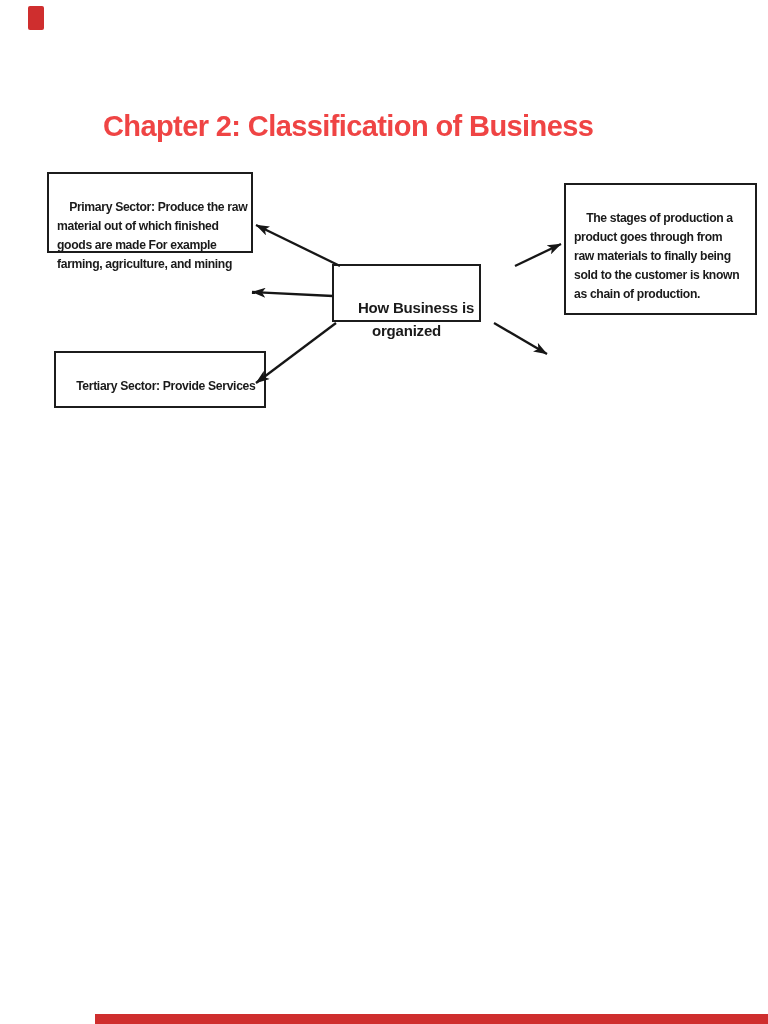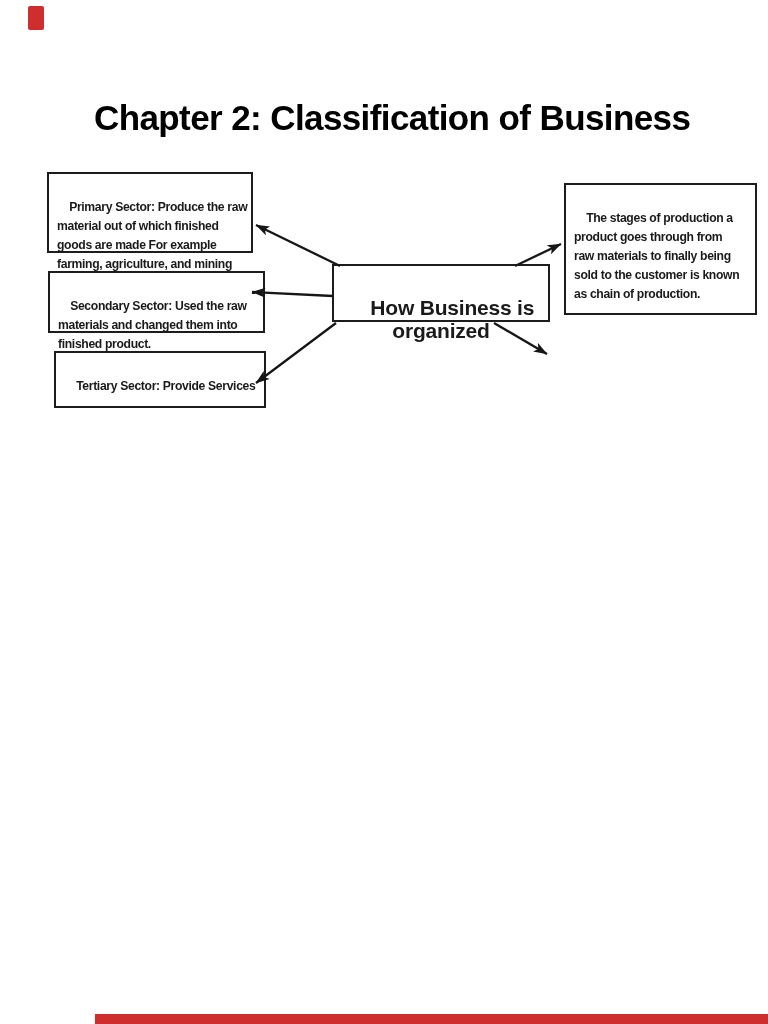--- a/index.html
+++ b/index.html
@@ -21,26 +21,26 @@
   }
   .red-bar {
     position: absolute;
     left: 95px; top: 1014px;
     width: 673px; height: 10px;
     background: var(--accent, #cf2e2e);
   }
   .title {
     position: absolute;
     left: 90px; top: 96px;
-    margin: 4px;
-    font-size: 35px;
+    margin: 13px;
+    font-size: 29px;
     line-height: 35px;
     font-weight: 700;
     letter-spacing: -0.6px;
-    color: #000000;
+    color: #ef4444;
     white-space: pre;
   }
   .node {
     position: absolute;
     box-sizing: border-box;
     background: #ffffff;
     border: 2px solid var(--line, #1c1c1c);
     padding: 5px 8px;
     font-size: 12.2px;
     line-height: 19px;
@@ -48,24 +48,24 @@
     letter-spacing: -0.35px;
     white-space: pre;
     color: #1a1a1a;
   }
   .node-primary        { left: 47px;  top: 172px; width: 206px; height: 81px; }
   .node-secondary      { left: 48px;  top: 271px; width: 217px; height: 62px; }
   .node-tertiary       { left: 54px;  top: 351px; width: 212px; height: 57px; }
   .node-chain          { left: 564px; top: 183px; width: 193px; height: 132px; }
   .node-interdependence{ left: 548px; top: 332px; width: 177px; height: 72px; }
   .node-central {
-    left: 332px; top: 264px; width: 218px; height: 58px;
+    left: 332px; top: 264px; width: 149px; height: 58px;
     text-align: center;
     padding-top: 7px;
-    font-size: 21px;
+    font-size: 15px;
     line-height: 23px;
     letter-spacing: -0.2px;
   }
   .arrows {
     position: absolute;
     left: 0; top: 0;
     width: 768px; height: 1024px;
     pointer-events: none;
   }
   .arrows line { stroke: #161616; stroke-width: 2.3; }
@@ -79,25 +79,20 @@
 
   <h1 class="title">Chapter 2: Classification of Business</h1>
 
   <div class="node node-primary">
     <span>Primary Sector: Produce the raw
 material out of which finished
 goods are made For example
 farming, agriculture, and mining</span>
   </div>
 
-  <div class="node node-secondary">
-    <span>Secondary Sector: Used the raw
-materials and changed them into
-finished product.</span>
-  </div>
 
   <div class="node node-tertiary">
     <span>Tertiary Sector: Provide Services</span>
   </div>
 
   <div class="node node-central">
     <span>How Business is
 organized</span>
   </div>
 

